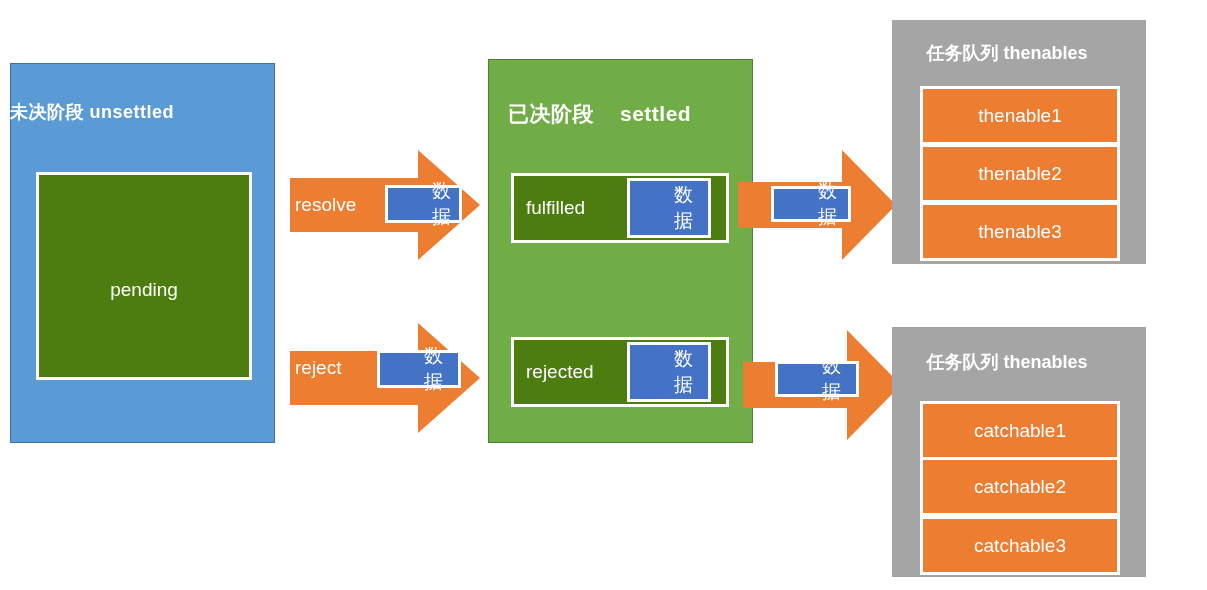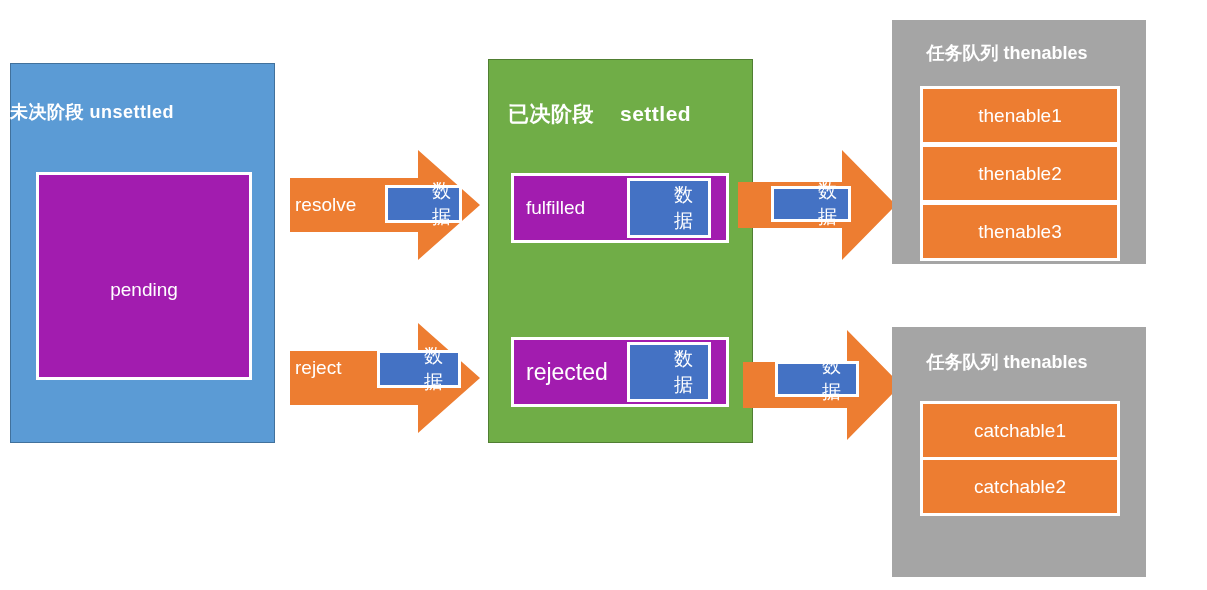--- a/index.html
+++ b/index.html
@@ -77,21 +77,21 @@
     text-align: center;
     width: 230px;
   }
   .title-thenables { left: 892px; top: 41px; }
   .title-catchables { left: 892px; top: 350px; }
 
   
   .state-box {
     position: absolute;
     box-sizing: border-box;
-    background: #a21caf;
+    background: #4d7c0f;
     border: 3px solid #ffffff;
     color: #ffffff;
   }
   .box-pending {
     left: 36px; top: 172px;
     width: 216px; height: 208px;
     font-size: 19px;
   }
   .box-pending .state-label {
     position: absolute;
@@ -100,21 +100,21 @@
     text-align: center;
   }
   .box-fulfilled {
     left: 511px; top: 173px;
     width: 218px; height: 70px;
     font-size: 19px;
   }
   .box-rejected {
     left: 511px; top: 337px;
     width: 218px; height: 70px;
-    font-size: 23px;
+    font-size: 19px;
   }
   .box-fulfilled .state-label,
   .box-rejected .state-label {
     position: absolute;
     left: 12px;
     top: 50%;
     transform: translateY(-50%);
   }
 
   
@@ -240,14 +240,15 @@
 
   <div class="queue-item then-1">thenable1</div>
   <div class="queue-item then-2">thenable2</div>
   <div class="queue-item then-3">thenable3</div>
 
   <div class="panel panel-queue panel-catchables"></div>
   <div class="panel-title title-queue title-catchables">任务队列 thenables</div>
 
   <div class="queue-item catch-1">catchable1</div>
   <div class="queue-item catch-2">catchable2</div>
+  <div class="queue-item catch-3">catchable3</div>
 
 </div>
 
 </body></html>

